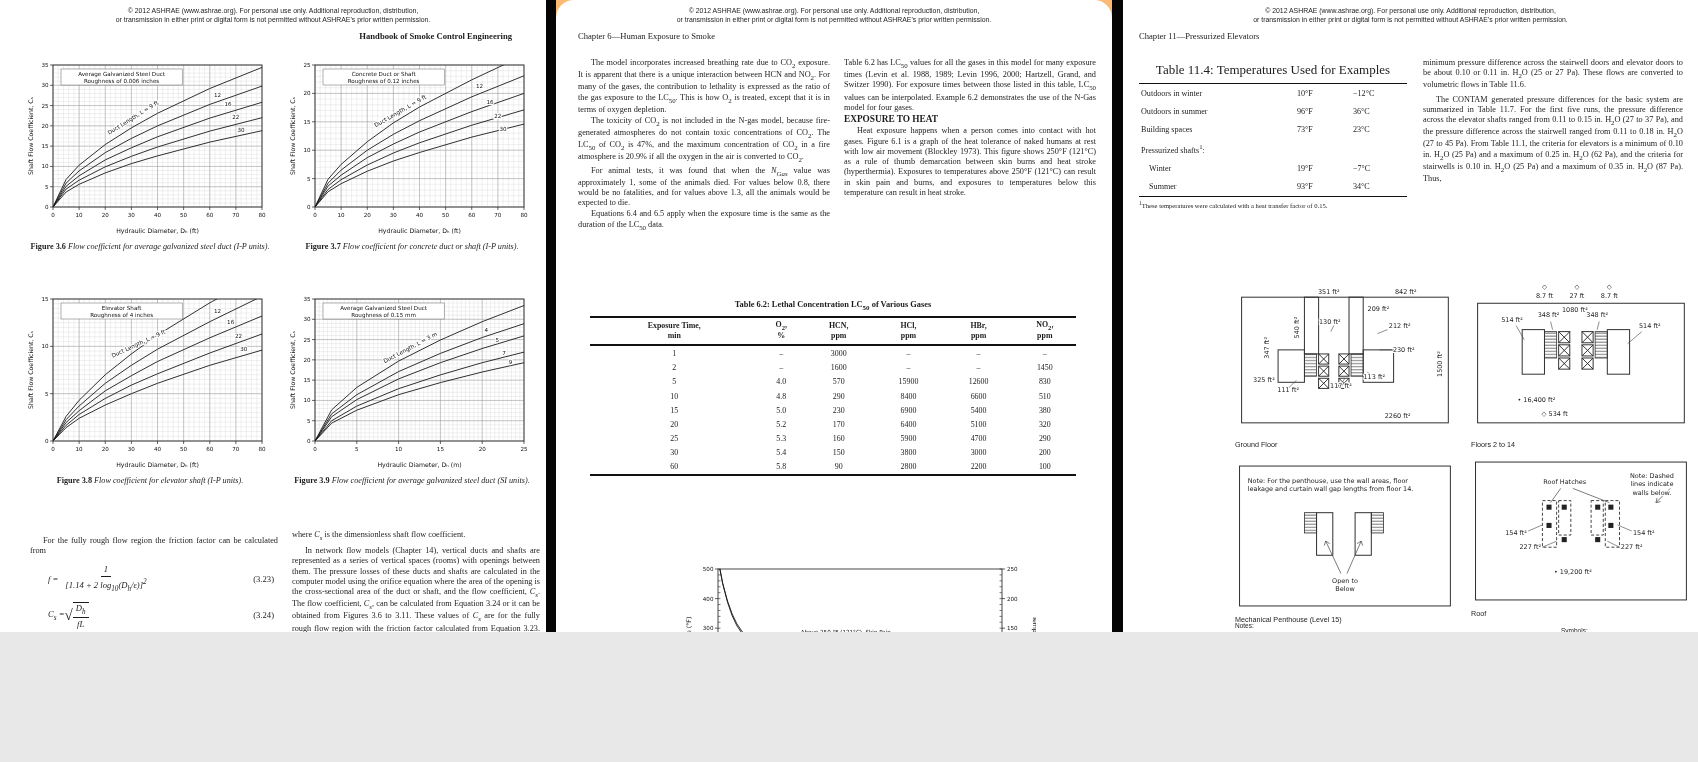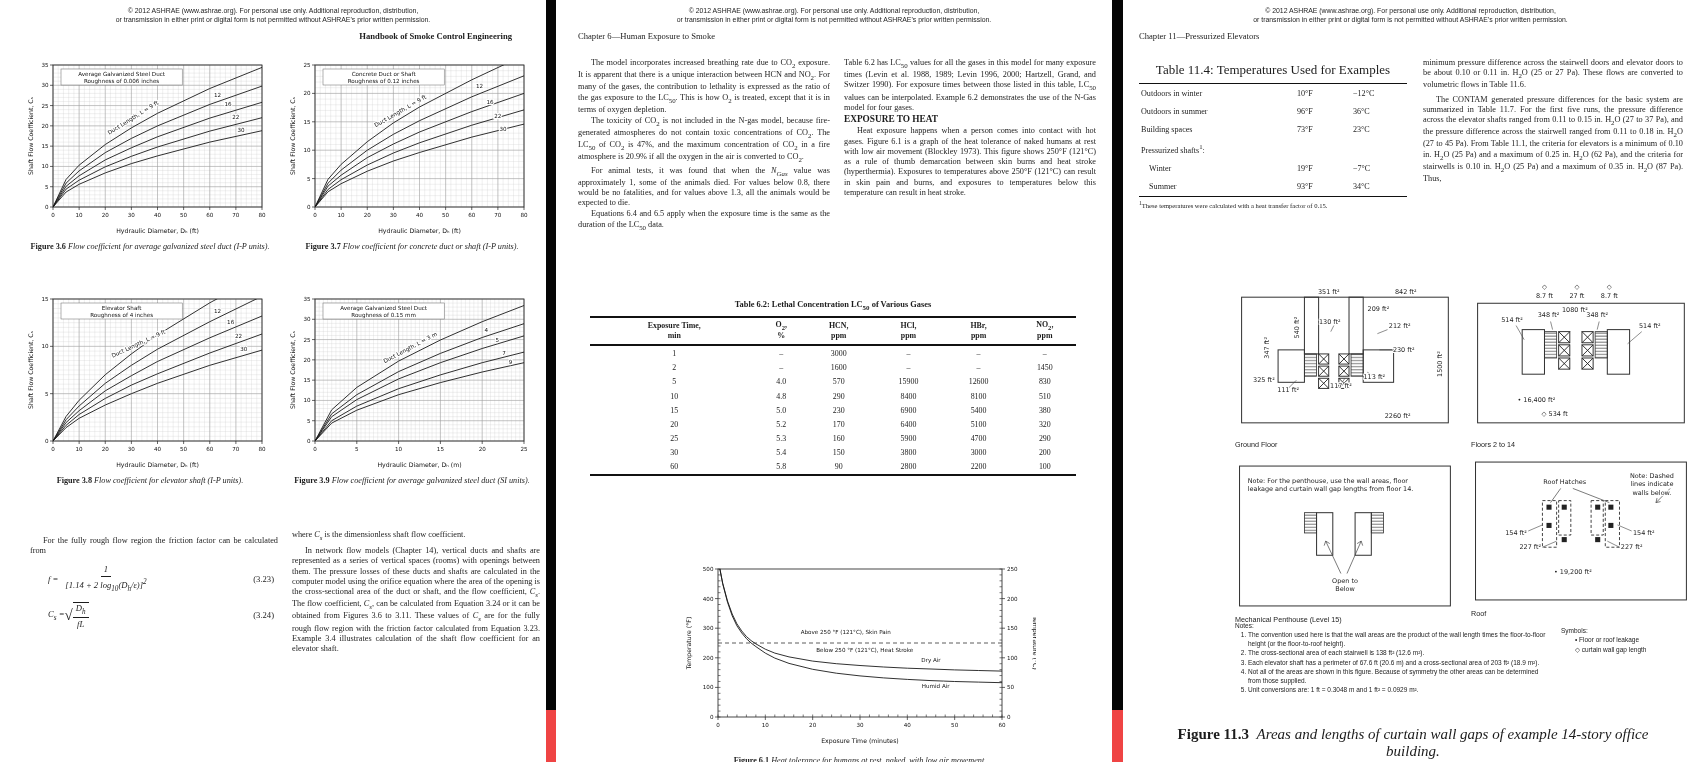--- a/index.html
+++ b/index.html
@@ -1,16 +1,16 @@
 <!DOCTYPE html>
 <html><head>
 <meta charset="utf-8">
 <style>
   html,body{margin:0;padding:0;background:#e8e8e8;}
-  #stage{position:relative;width:1698px;height:762px;background:#ef4444;overflow:hidden;
+  #stage{position:relative;width:1698px;height:632px;background:#fdba74;overflow:hidden;
          font-family:"Liberation Serif",serif;color:#1c1c1c;}
   .page{position:absolute;top:0;height:762px;background:#fff;}
   .vbar{position:absolute;top:0;background:#050505;}
   .copy{position:absolute;top:7px;left:0;right:0;text-align:center;
         font-family:"Liberation Sans",sans-serif;font-size:6.9px;line-height:1.3;color:#232323;}
   .runhead{position:absolute;font-weight:bold;font-size:8.6px;}
   .chaphead{position:absolute;font-size:8.6px;}
   .figcell{position:absolute;}
   .figcap{text-align:center;font-size:8.2px;line-height:1.25;margin-top:2px;}
   .figcap b{font-style:normal;}
@@ -688,21 +688,21 @@
       </div>
     </div>
     <div class="txtcol" style="left:292px;top:530px;width:248px;">
       <p class="noind">where <i>C<sub>s</sub></i> is the dimensionless shaft flow coefficient.</p>
       <p style="margin-top:4px;">In network flow models (Chapter 14), vertical ducts and shafts are represented as a series of vertical spaces (rooms) with openings between them. The pressure losses of these ducts and shafts are calculated in the computer model using the orifice equation where the area of the opening is the cross-sectional area of the duct or shaft, and the flow coefficient, <i>C<sub>s</sub></i>. The flow coefficient, <i>C<sub>s</sub></i>, can be calculated from Equation 3.24 or it can be obtained from Figures 3.6 to 3.11. These values of <i>C<sub>s</sub></i> are for the fully rough flow region with the friction factor calculated from Equation 3.23. Example 3.4 illustrates calculation of the shaft flow coefficient for an elevator shaft.</p>
     </div>
   </div>
 
   <div class="vbar" style="left:546px;width:10px;height:710px;"></div>
 
-  <div class="page" style="left:556px;width:556px;">
+  <div class="page" style="left:556px;width:556px;border-radius:18px;">
     <div class="copy">
       <div>© 2012 ASHRAE (www.ashrae.org). For personal use only. Additional reproduction, distribution,</div>
       <div>or transmission in either print or digital form is not permitted without ASHRAE's prior written permission.</div>
     </div>
     <div class="chaphead" style="top:31px;left:22px;">Chapter 6—Human Exposure to Smoke</div>
 
     <div class="txtcol" style="left:22px;top:58px;width:252px;">
       <p>The model incorporates increased breathing rate due to CO<sub>2</sub> exposure. It is apparent that there is a unique interaction between HCN and NO<sub>2</sub>. For many of the gases, the contribution to lethality is expressed as the ratio of the gas exposure to the LC<sub>50</sub>. This is how O<sub>2</sub> is treated, except that it is in terms of oxygen depletion.</p>
       <p>The toxicity of CO<sub>2</sub> is not included in the N-gas model, because fire-generated atmospheres do not contain toxic concentrations of CO<sub>2</sub>. The LC<sub>50</sub> of CO<sub>2</sub> is 47%, and the maximum concentration of CO<sub>2</sub> in a fire atmosphere is 20.9% if all the oxygen in the air is converted to CO<sub>2</sub>.</p>
       <p>For animal tests, it was found that when the <i>N<sub>Gas</sub></i> value was approximately 1, some of the animals died. For values below 0.8, there would be no fatalities, and for values above 1.3, all the animals would be expected to die.</p>
@@ -750,21 +750,21 @@
               <td>570</td>
               <td>15900</td>
               <td>12600</td>
               <td>830</td>
             </tr>
             <tr>
               <td>10</td>
               <td>4.8</td>
               <td>290</td>
               <td>8400</td>
-              <td>8100</td>
+              <td>6600</td>
               <td>510</td>
             </tr>
             <tr>
               <td>15</td>
               <td>5.0</td>
               <td>230</td>
               <td>6900</td>
               <td>5400</td>
               <td>380</td>
             </tr>

